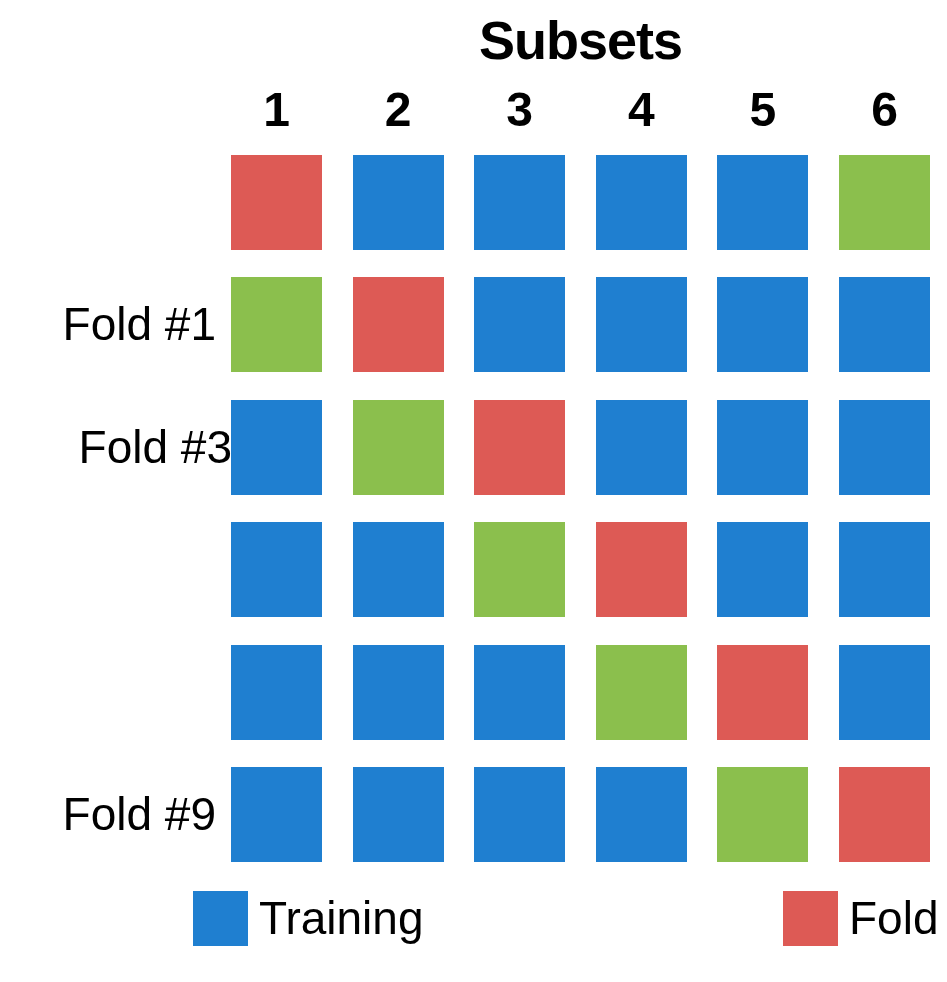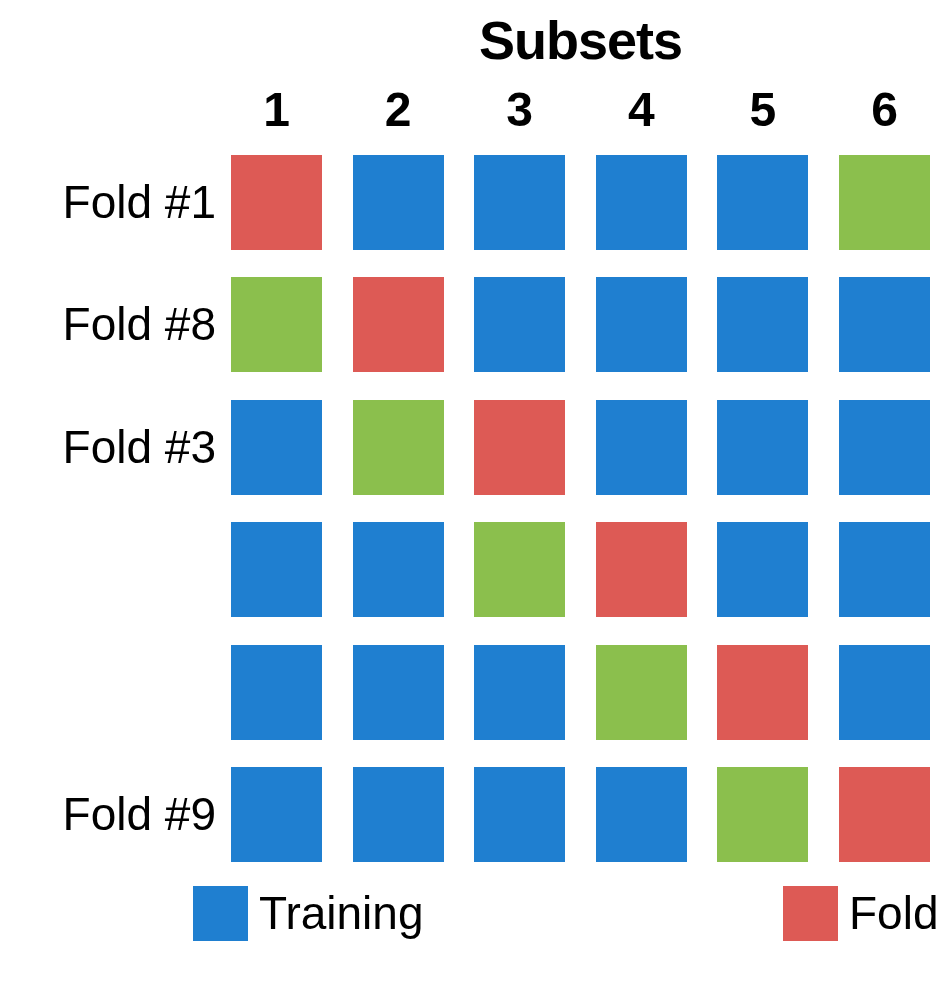--- a/index.html
+++ b/index.html
@@ -106,21 +106,21 @@
     left: 0;
     top: 880px;
     width: 947px;
     height: 70px;
   }
   .legend-item {
     position: absolute;
     top: 0;
     height: 66px;
     display: flex;
-    align-items: center;
+    align-items: flex-end;
     white-space: nowrap;
   }
   .legend-swatch {
     width: 55px;
     height: 55px;
     flex: 0 0 auto;
   }
   .legend-label {
     margin-left: 11px;
     font-family: "Liberation Sans", sans-serif;
@@ -143,23 +143,22 @@
   <div id="column-headers">
       <div class="col-header" style="left: 0px;">1</div>
       <div class="col-header" style="left: 121.6px;">2</div>
       <div class="col-header" style="left: 243.2px;">3</div>
       <div class="col-header" style="left: 364.8px;">4</div>
       <div class="col-header" style="left: 486.4px;">5</div>
       <div class="col-header" style="left: 608px;">6</div>
     </div>
 
   <div id="row-labels">
-      <div class="row-label" style="top: 0px;">Fold #1</div>
-      <div class="row-label" style="top: 122.4px;">Fold #8</div>
-      <div class="row-label" style="top: 244.8px;">Fold #3</div>
+      <div class="row-label" style="top: 122.4px;">Fold #1</div>
+      <div class="row-label" style="top: 244.8px; padding-left: 16px;">Fold #3</div>
       <div class="row-label" style="top: 612px;">Fold #9</div>
     </div>
 
   <div id="matrix">
       <div class="cell" style="left: 0px; top: 0px; width: 91px; height: 95px; background-color: rgb(221, 90, 85);"></div>
       <div class="cell" style="left: 121.6px; top: 0px; width: 91px; height: 95px; background-color: rgb(31, 127, 208);"></div>
       <div class="cell" style="left: 243.2px; top: 0px; width: 91px; height: 95px; background-color: rgb(31, 127, 208);"></div>
       <div class="cell" style="left: 364.8px; top: 0px; width: 91px; height: 95px; background-color: rgb(31, 127, 208);"></div>
       <div class="cell" style="left: 486.4px; top: 0px; width: 91px; height: 95px; background-color: rgb(31, 127, 208);"></div>
       <div class="cell" style="left: 608px; top: 0px; width: 91px; height: 95px; background-color: rgb(139, 191, 77);"></div>

